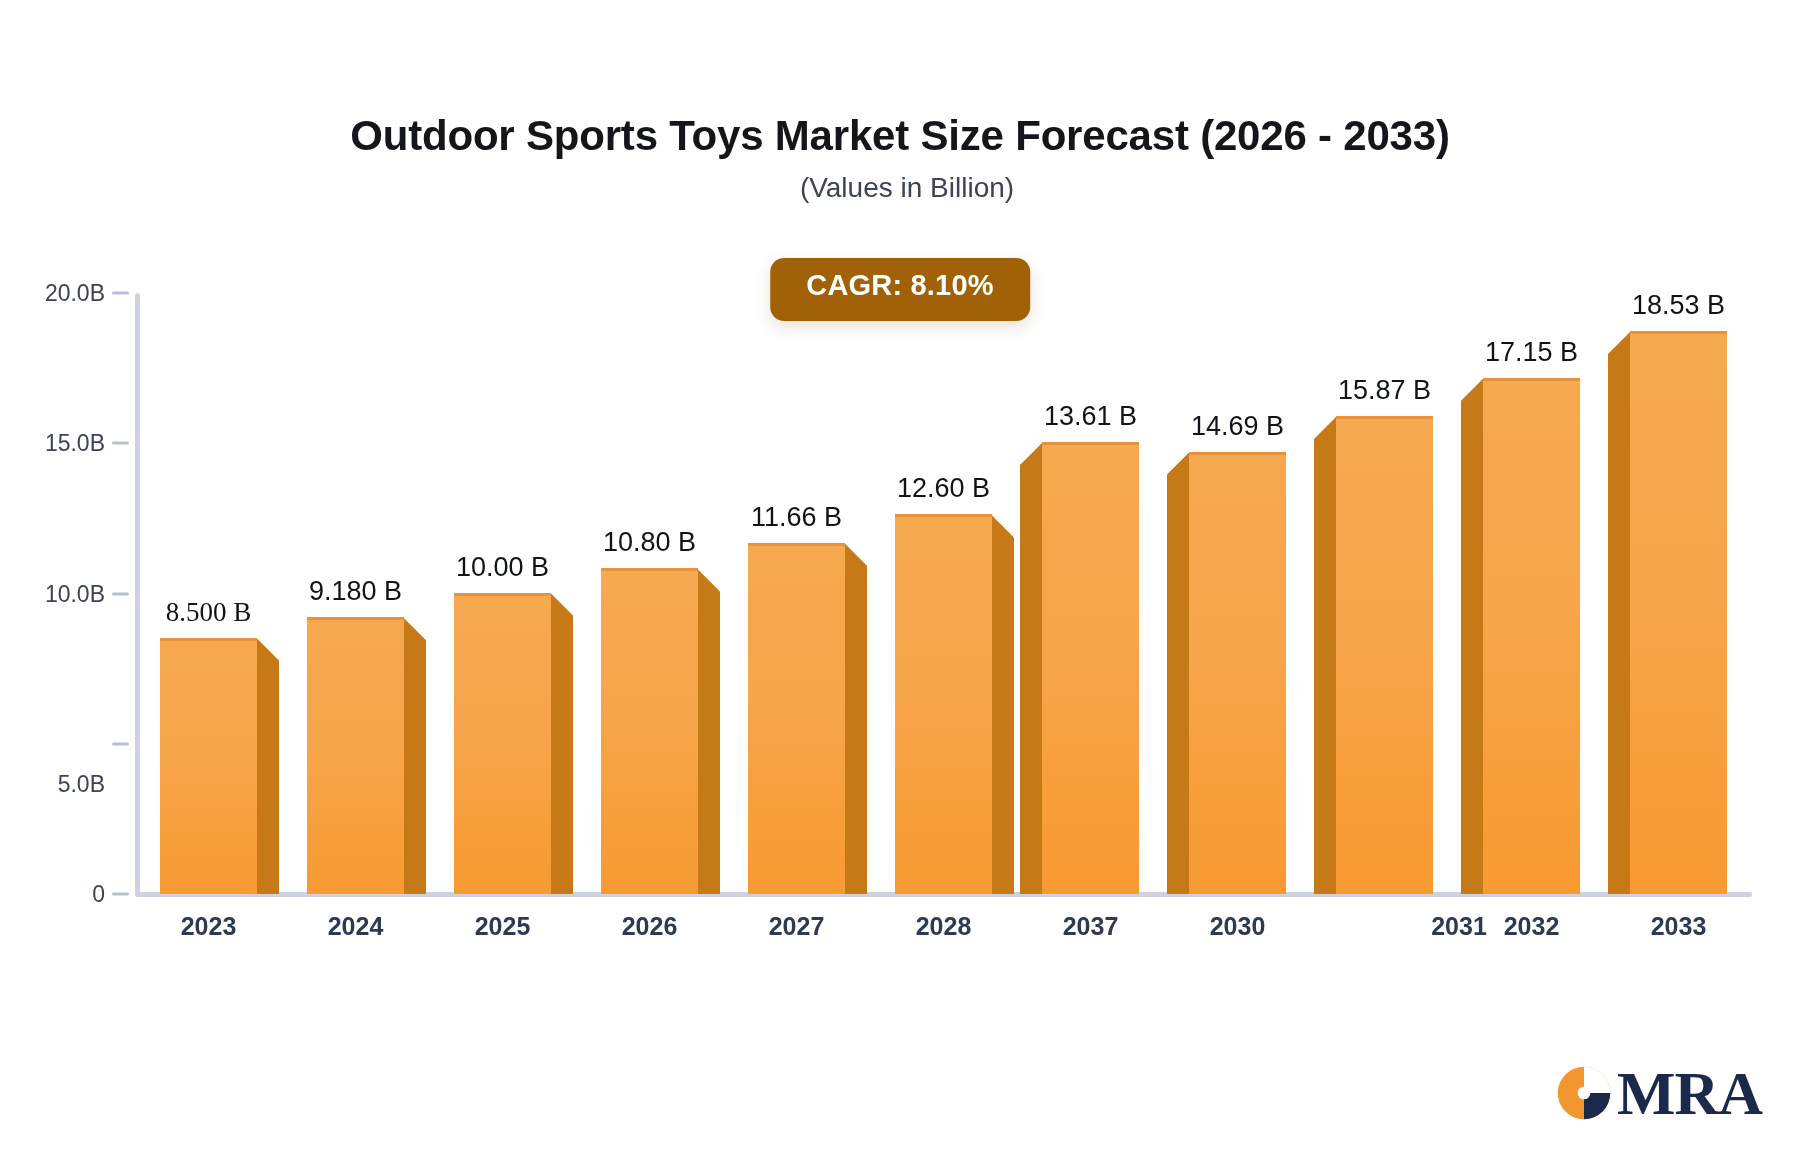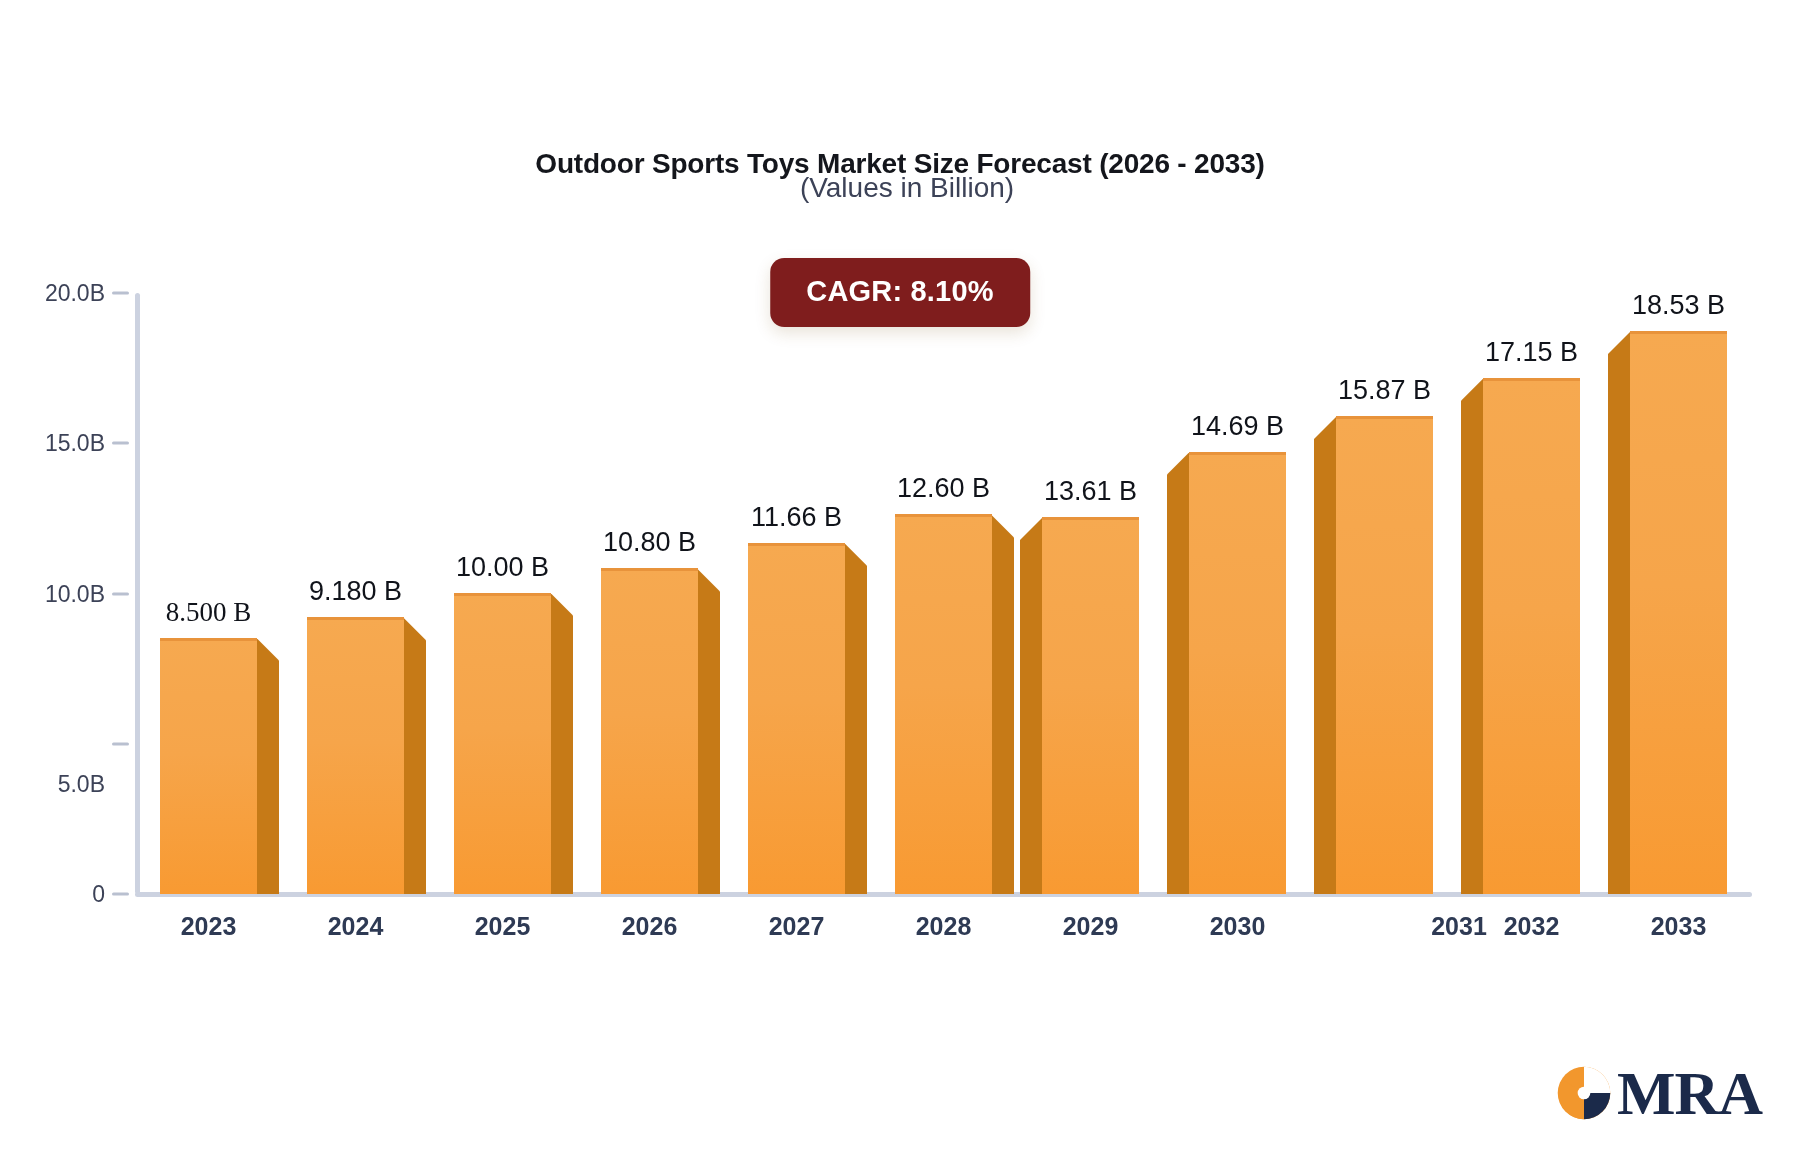--- a/index.html
+++ b/index.html
@@ -15,47 +15,46 @@
     width: 1800px;
     height: 1156px;
     background: #ffffff;
   }
 
   
   .title {
     position: absolute;
     top: 112px; left: 0; width: 1800px;
     text-align: center;
-    font-size: 28px;
+    font-size: 42px;
     font-weight: 700;
     color: #14161c;
     letter-spacing: -0.2px;
-    margin-top: 36px;
   }
   .subtitle {
     position: absolute;
     top: 172px; left: 0; width: 1800px;
     text-align: center;
     font-size: 28px;
     font-weight: 400;
     color: #3c4257;
     padding-left: 14px;
   }
 
   
   .cagr-badge {
     position: absolute;
     top: 258px;
     left: 50%;
     transform: translateX(-50%);
-    background: #7f1d1d;
+    background: #a16207;
     color: #ffffff;
     font-size: 29px;
     font-weight: 700;
-    padding: 17px 36px 19px 36px;
+    padding: 11px 36px 19px 36px;
     border-radius: 14px;
     box-shadow: 0 6px 16px rgba(120,80,20,0.16);
     white-space: nowrap;
     letter-spacing: 0.2px;
   }
   .axis-y-line {
     position: absolute;
     left: 135px; top: 293px;
     width: 5px; height: 601px;
     background: #ccd2e0;
@@ -232,21 +231,21 @@
         </div>
         <div class="bar-value">11.66 B</div>
       </div>
       <div class="bar-group" style="left: 760px; width: 97px; height: 378.63px;">
         <div class="bar-side right"></div>
         <div class="bar-front">
           <div class="bar-top"></div>
         </div>
         <div class="bar-value">12.60 B</div>
       </div>
-      <div class="bar-group" style="left: 907px; width: 97px; height: 376px;">
+      <div class="bar-group" style="left: 907px; width: 97px; height: 451px;">
         <div class="bar-side left"></div>
         <div class="bar-front">
           <div class="bar-top"></div>
         </div>
         <div class="bar-value">13.61 B</div>
       </div>
       <div class="bar-group" style="left: 1054px; width: 97px; height: 441.434px;">
         <div class="bar-side left"></div>
         <div class="bar-front">
           <div class="bar-top"></div>
@@ -275,21 +274,21 @@
         <div class="bar-value">18.53 B</div>
       </div>
     </div>
   <div id="x-ticks">
       <div class="xtick-label" style="left: 208.5px;">2023</div>
       <div class="xtick-label" style="left: 355.5px;">2024</div>
       <div class="xtick-label" style="left: 502.5px;">2025</div>
       <div class="xtick-label" style="left: 649.5px;">2026</div>
       <div class="xtick-label" style="left: 796.5px;">2027</div>
       <div class="xtick-label" style="left: 943.5px;">2028</div>
-      <div class="xtick-label" style="left: 1090.5px;">2029</div>
+      <div class="xtick-label" style="left: 1090.5px;">2037</div>
       <div class="xtick-label" style="left: 1237.5px;">2030</div>
       <div class="xtick-label" style="left: 1459px;">2031</div>
       <div class="xtick-label" style="left: 1531.5px;">2032</div>
       <div class="xtick-label" style="left: 1678.5px;">2033</div>
     </div>
 
   <div class="logo">
     <svg class="logo-mark" viewBox="0 0 64 64">
       <circle cx="32" cy="32" r="29" fill="#F2972D"></circle>
       <path d="M32 32 L32 3 A29 29 0 0 1 61 32 Z" fill="#ffffff"></path>

